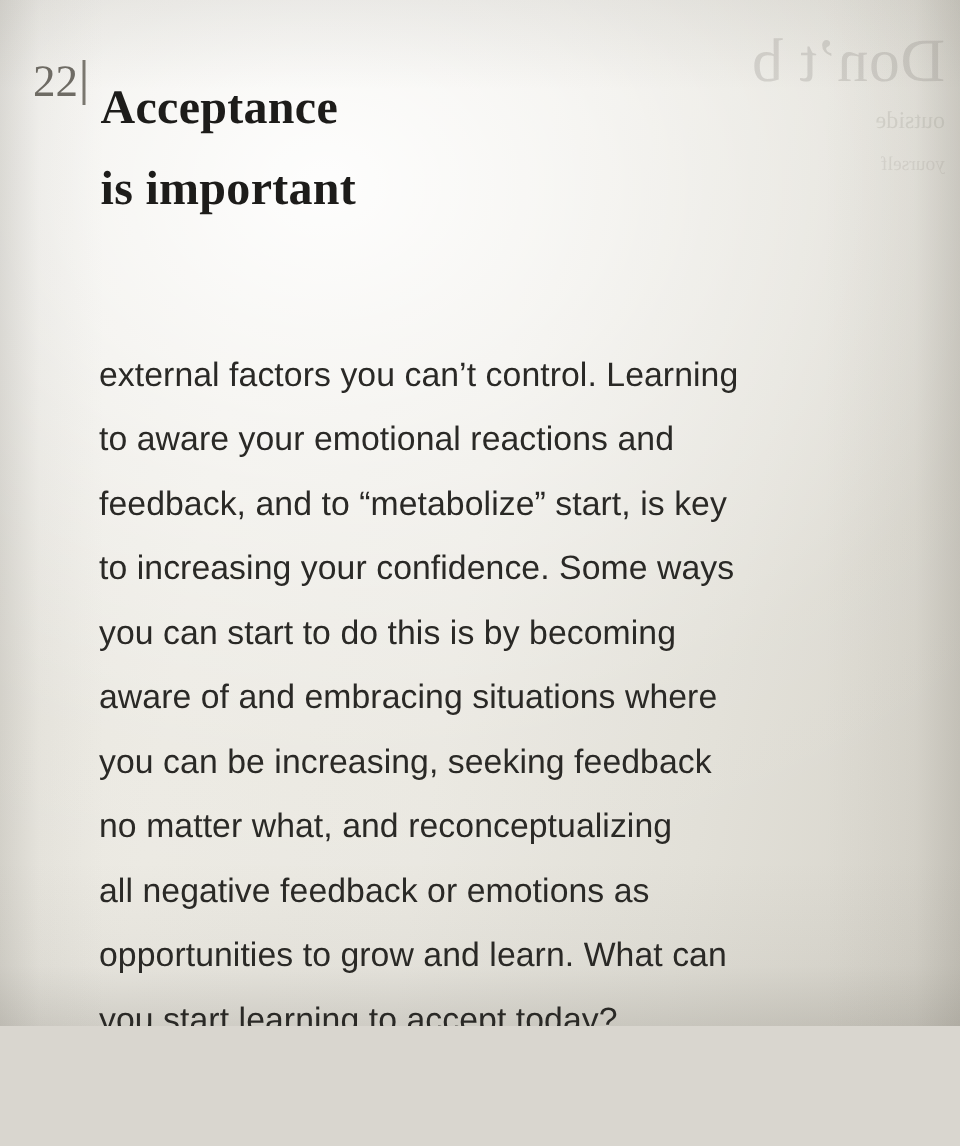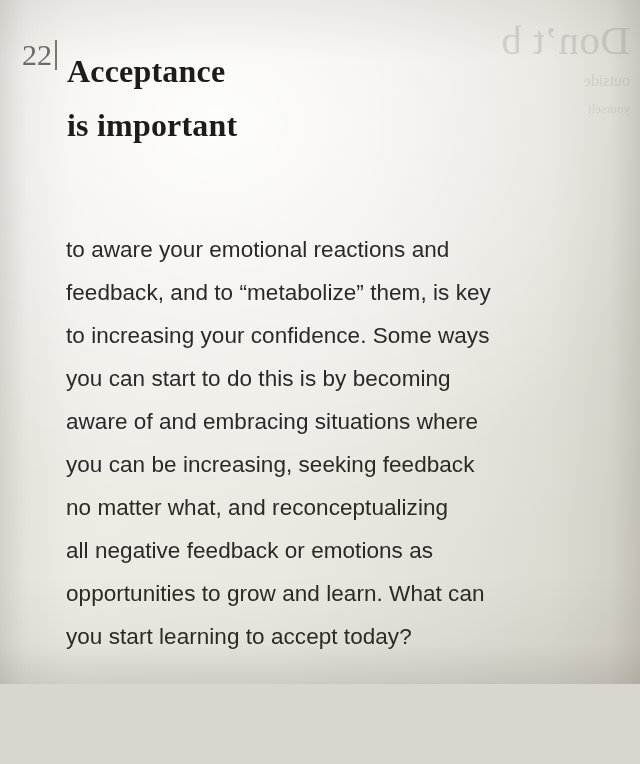--- a/index.html
+++ b/index.html
@@ -136,22 +136,23 @@
   <div id="heading">
     <div id="chapter-number">22</div>
     <div id="chapter-rule"></div>
     <h1 id="chapter-title">
       <span class="line line1">Acceptance</span>
       <span class="line line2">is important</span>
     </h1>
   </div>
 
   <div id="body-copy">
+    <span class="line">external factors you can’t control. Learning</span>
     <span class="line">to aware your emotional reactions and</span>
-    <span class="line">feedback, and to “metabolize” them, is key</span>
+    <span class="line">feedback, and to “metabolize” start, is key</span>
     <span class="line">to increasing your confidence. Some ways</span>
     <span class="line">you can start to do this is by becoming</span>
     <span class="line">aware of and embracing situations where</span>
     <span class="line">you can be increasing, seeking feedback</span>
     <span class="line">no matter what, and reconceptualizing</span>
     <span class="line">all negative feedback or emotions as</span>
     <span class="line">opportunities to grow and learn. What can</span>
     <span class="line">you start learning to accept today?</span>
   </div>
 

